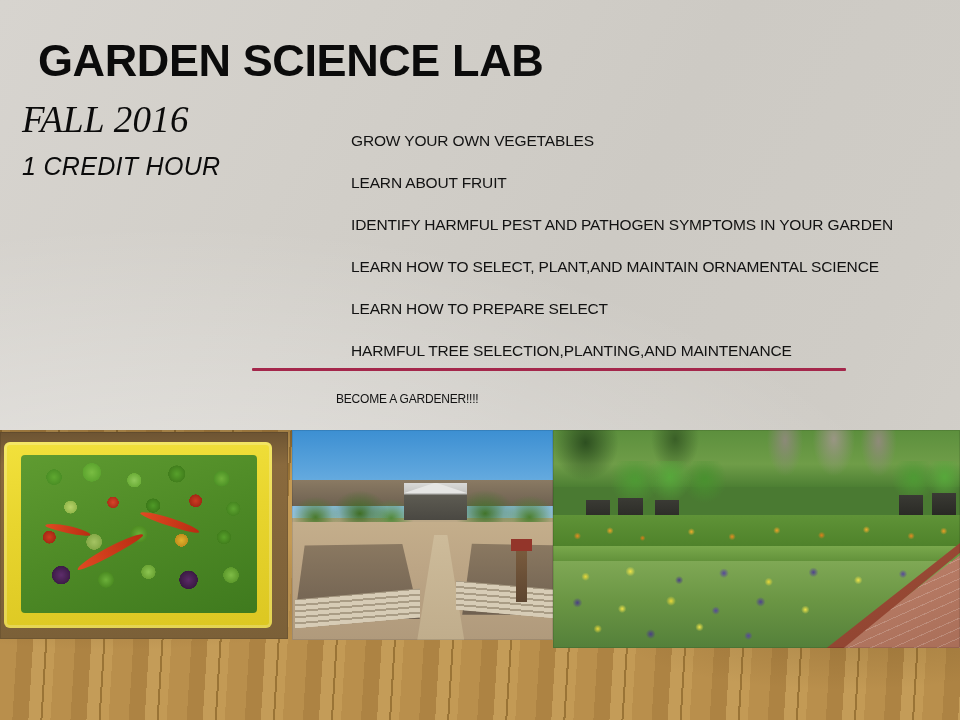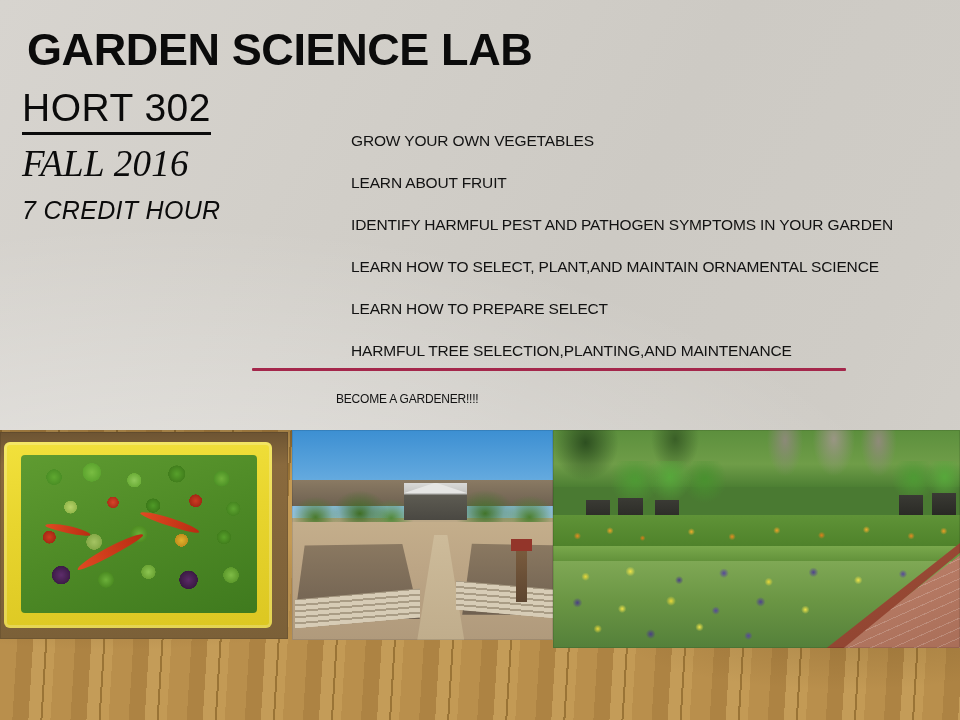--- a/index.html
+++ b/index.html
@@ -25,21 +25,21 @@
     top: 22px;
     width: 470px;
   }
   .slide-title {
     font-size: 45px;
     font-weight: bold;
     letter-spacing: -0.4px;
     color: #0b0b0b;
     line-height: 1.04;
     white-space: nowrap;
-    margin: 5px;
+    margin: 16px;
   }
   .course-code {
     margin: 9px 0 0 0;
     font-size: 39px;
     font-weight: normal;
     color: #0b0b0b;
     line-height: 1.05;
     letter-spacing: 0.5px;
     display: inline-block;
     border-bottom: 3px solid #0b0b0b;
@@ -360,23 +360,22 @@
     box-shadow: inset 0 0 0 1px rgba(0,0,0,0.10);
   }
 </style>
 </head>
 <body>
 
 <div id="slide">
 
   <div class="title-block">
     <h1 class="slide-title">GARDEN SCIENCE LAB</h1>
-    <div class="course-code">HORT 302</div>
     <div class="term">FALL 2016</div>
-    <div class="credits">7 CREDIT HOUR</div>
+    <div class="credits">1 CREDIT HOUR</div>
   </div>
 
   <ul class="bullets">
     <li>GROW YOUR OWN VEGETABLES</li>
     <li>LEARN ABOUT FRUIT</li>
     <li>IDENTIFY HARMFUL PEST AND PATHOGEN SYMPTOMS IN YOUR GARDEN</li>
     <li>LEARN HOW TO SELECT, PLANT,AND MAINTAIN ORNAMENTAL SCIENCE</li>
     <li>LEARN HOW TO PREPARE SELECT</li>
     <li>HARMFUL TREE SELECTION,PLANTING,AND MAINTENANCE</li>
   </ul>

